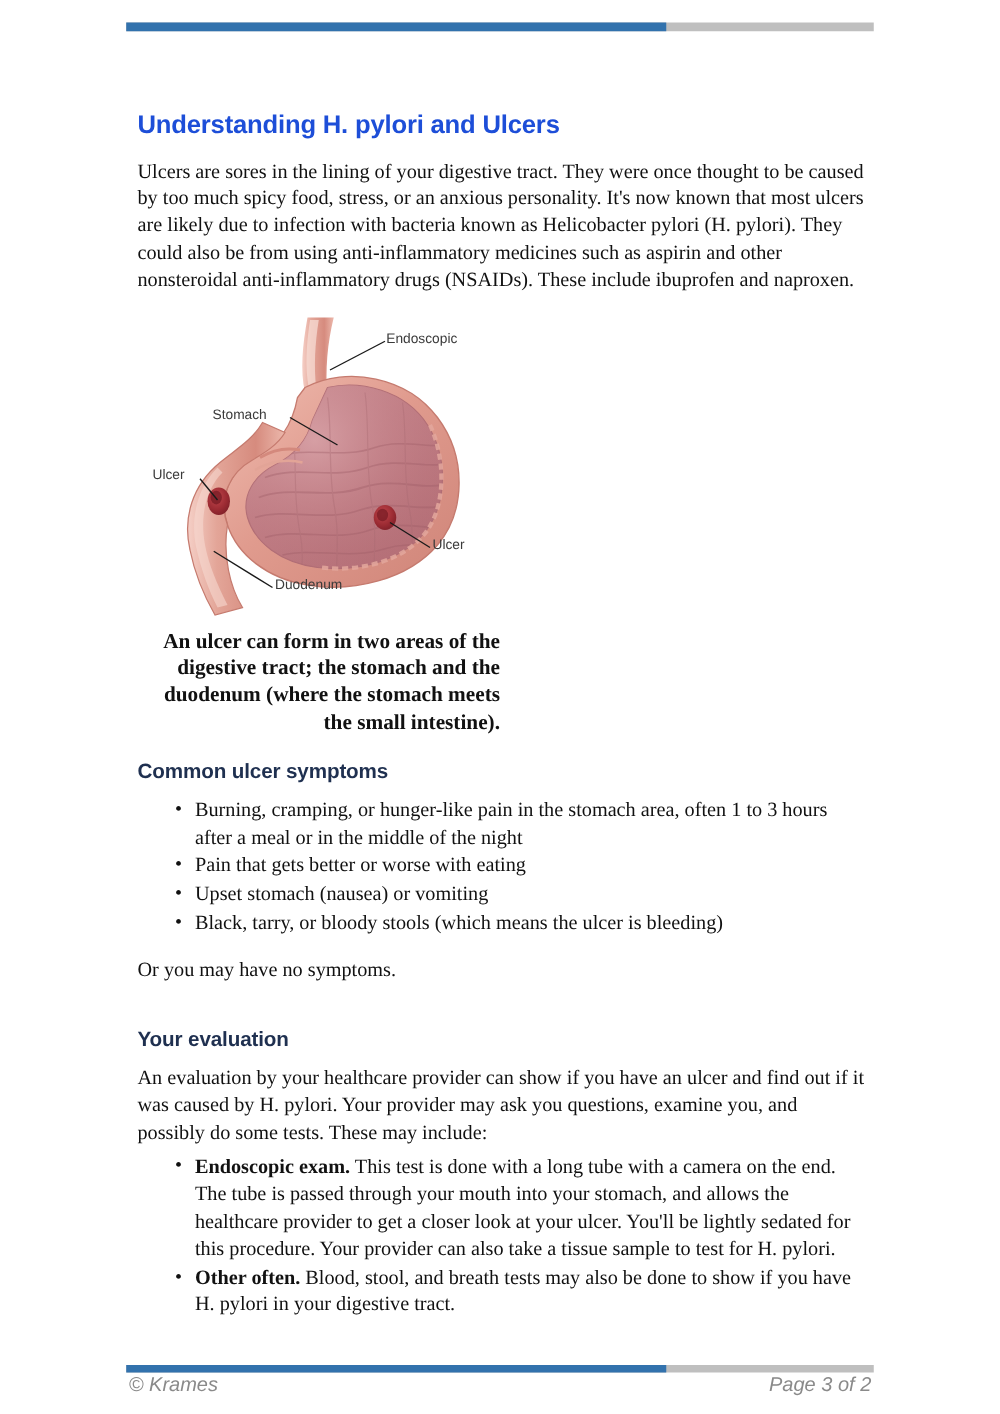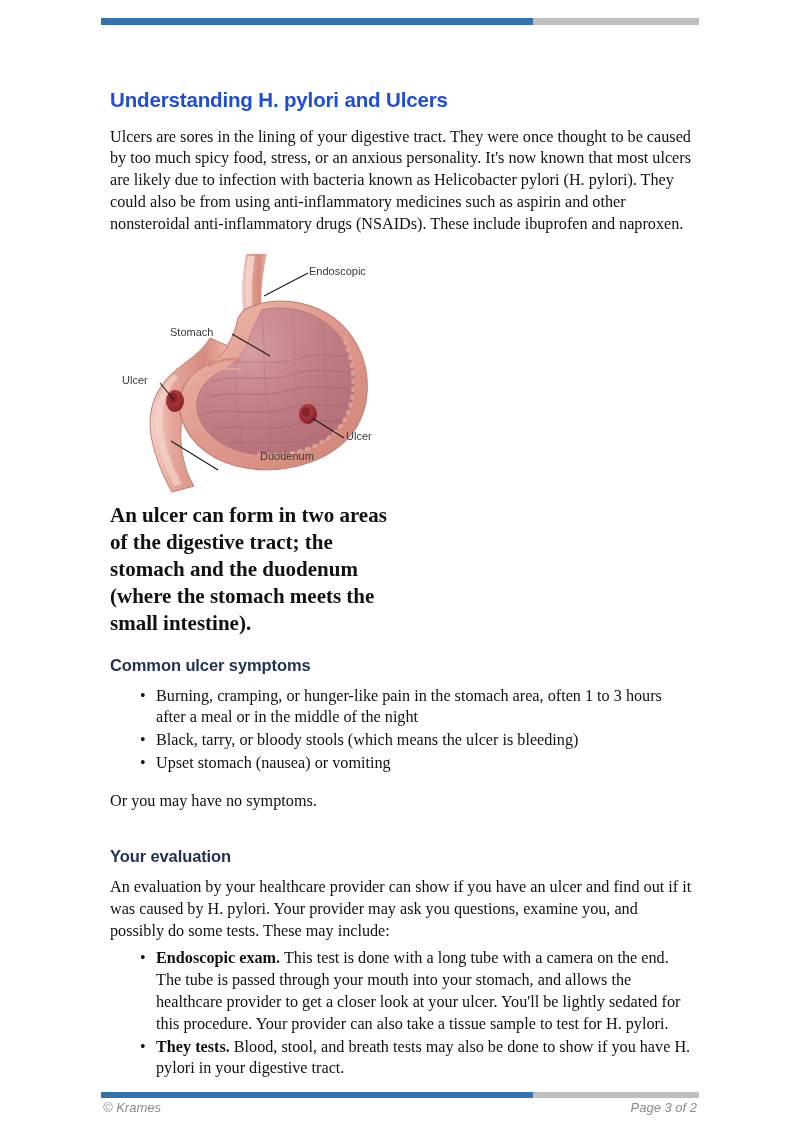--- a/index.html
+++ b/index.html
@@ -108,26 +108,27 @@
     width: 582px;
   }
   .figure-art {
     position: relative;
     width: 300px;
     height: 248px;
     margin-left: 2px;
   }
   .figure-caption {
     font-family: "Liberation Serif", serif;
-    font-size: 21px;
+    font-size: 17px;
     font-weight: bold;
     line-height: 1.29;
     width: 290px;
     margin: 6px 0 0 0;
     color: #111111;
+    text-align: right;
   }
 
   .fig-label {
     position: absolute;
     font-family: "Liberation Sans", sans-serif;
     font-size: 11px;
     color: #3a3a3a;
     white-space: nowrap;
   }
 
@@ -150,21 +151,21 @@
     left: 0; top: 0;
     height: 6px;
     width: 432px;
     background: #3272ad;
   }
   .footer-text {
     position: absolute;
     top: 1100px;
     font-family: "Liberation Sans", sans-serif;
     font-style: italic;
-    font-size: 13px;
+    font-size: 16px;
     color: #8a8a8a;
   }
   .footer-left  { left: 103px; }
   .footer-right { right: 103px; }
 </style>
 </head>
 <body>
 
 <div class="page">
 
@@ -277,50 +278,51 @@
             <line x1="48" y1="135" x2="62" y2="152"></line>
             <line x1="232" y1="190" x2="200" y2="170"></line>
             <line x1="106" y1="222" x2="59" y2="193"></line>
           </g>
         </svg>
 
         <span class="fig-label" style="left:197px; top:17px;">Endoscopic</span>
         <span class="fig-label" style="left:58px; top:78px;">Stomach</span>
         <span class="fig-label" style="left:10px; top:126px;">Ulcer</span>
         <span class="fig-label" style="left:234px; top:182px;">Ulcer</span>
-        <span class="fig-label" style="left:108px; top:202px;margin-left:40px;">Duodenum</span>
+        <span class="fig-label" style="left:108px; top:214px;">Duodenum</span>
       </div>
 
       <div class="figure-caption">An ulcer can form in two areas of the digestive tract; the stomach and the duodenum (where the stomach meets the small intestine).</div>
     </div>
 
     <div class="gap-md"></div>
 
     <h2 class="section-title">Common ulcer symptoms</h2>
 
     <ul class="bullets">
       <li>Burning, cramping, or hunger-like pain in the stomach area, often 1 to 3 hours after a meal or in the middle of the night</li>
+      <li>Pain that gets better or worse with eating</li>
+      <li>Upset stomach (nausea) or vomiting</li>
       <li>Black, tarry, or bloody stools (which means the ulcer is bleeding)</li>
-      <li>Upset stomach (nausea) or vomiting</li>
     </ul>
 
     <div class="gap-sm"></div>
     <p class="body-text">Or you may have no symptoms.</p>
 
     <div class="gap-lg"></div>
 
     <h2 class="section-title">Your evaluation</h2>
     <p class="body-text">An evaluation by your healthcare provider can show if you have an ulcer and find out if it was caused by H. pylori. Your provider may ask you questions, examine you, and possibly do some tests. These may include:</p>
 
     <ul class="bullets">
       <li>
         <b>Endoscopic exam.</b><span> This test is done with a long tube with a camera on the end. The tube is passed through your mouth into your stomach, and allows the healthcare provider to get a closer look at your ulcer. You'll be lightly sedated for this procedure. Your provider can also take a tissue sample to test for H. pylori.</span>
       </li>
       <li>
-        <b>They tests.</b><span> Blood, stool, and breath tests may also be done to show if you have H. pylori in your digestive tract.</span>
+        <b>Other often.</b><span> Blood, stool, and breath tests may also be done to show if you have H. pylori in your digestive tract.</span>
       </li>
     </ul>
 
   </div>
 
   <div class="footer-rule">
     <div class="footer-rule-fill"></div>
   </div>
   <div class="footer-text footer-left">© Krames</div>
   <div class="footer-text footer-right">Page 3 of 2</div>

